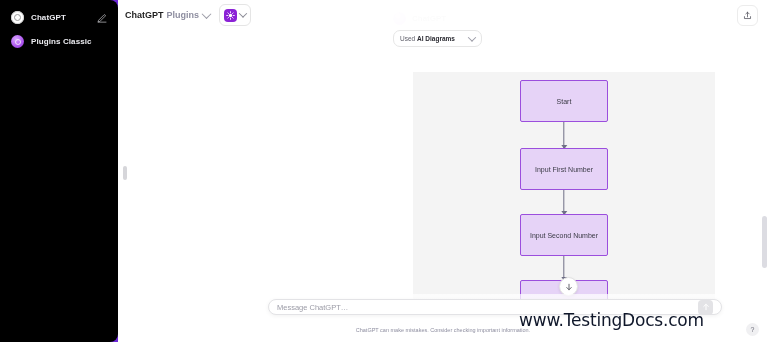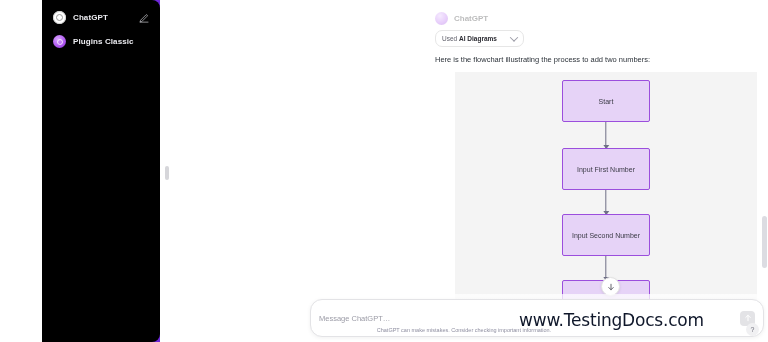--- a/index.html
+++ b/index.html
@@ -17,21 +17,20 @@
     color: #2d333a;
   }
 
   
   #app {
     position: absolute;
     inset: 0;
     background: #6d28d9;
     display: flex;
     overflow: hidden;
-    margin-left: 42px;
   }
 
   
   #sidebar {
     width: 118px;
     height: 342px;
     background: #000000;
     border-radius: 0 8px 8px 0;
     flex: 0 0 118px;
     padding: 7px 0 0 0;
@@ -318,21 +317,21 @@
     left: 0; right: 0; bottom: 0;
     height: 48px;
     background: linear-gradient(to bottom, rgba(255,255,255,.70) 0%, #ffffff 38%);
     z-index: 5;
   }
   #composer {
     position: absolute;
     left: 150px;
     top: 5px;
     width: 454px;
-    height: 38px;
+    height: 16px;
     background: #fff;
     border: 1px solid #e3e3e6;
     border-radius: 12px;
     box-shadow: 0 1px 4px rgba(0,0,0,.06);
     display: flex;
     align-items: center;
     padding: 0 8px;
     box-sizing: border-box;
   }
   #composer-input {
@@ -450,21 +449,20 @@
         <div id="msg-head">
           <span id="msg-avatar"></span>
           <span id="msg-author">ChatGPT</span>
         </div>
 
         <div id="plugin-used">
           <span class="txt"><span>Used </span><b>AI Diagrams</b></span>
           <span class="used-chev"></span>
         </div>
 
-        <div id="msg-text">Here is the flowchart illustrating the process to add two numbers:</div>
       </div>
 
       <div id="diagram">
 
         <div class="node" style="top:8px">Start</div>
         <div class="arrow" style="top:50px;  height:26px"></div>
 
         <div class="node" style="top:76px">Input First Number</div>
         <div class="arrow" style="top:118px; height:24px"></div>
 
@@ -474,20 +472,45 @@
         <div class="node" style="top:208px">Add Numbers</div>
       </div>
 
       <div id="scroll-down">
         <svg width="8" height="8" viewBox="0 0 16 16" fill="none">
           <path d="M8 2.5v11M3.5 9 8 13.5 12.5 9" stroke="#55555f" stroke-width="1.8" stroke-linecap="round" stroke-linejoin="round"></path>
         </svg>
       </div>
     </div>
 
+    <header id="topbar">
+      <div id="brand">
+        <span>ChatGPT</span><span class="sub">Plugins</span><span class="chev"></span>
+      </div>
+
+      <div id="plugin-chip">
+        <span class="plugin-badge">
+          <svg width="9" height="9" viewBox="0 0 16 16">
+            <circle cx="8" cy="8" r="3.1" fill="#ffffff"></circle>
+            <g stroke="#ffffff" stroke-width="1.5" stroke-linecap="round">
+              <path d="M8 1.2v1.8M8 13v1.8M1.2 8h1.8M13 8h1.8"></path>
+              <path d="M3.3 3.3l1.3 1.3M11.4 11.4l1.3 1.3M12.7 3.3l-1.3 1.3M4.6 11.4l-1.3 1.3"></path>
+            </g>
+          </svg>
+        </span>
+        <span class="chip-chev"></span>
+      </div>
+
+      <div id="share-btn">
+        <svg width="9" height="9" viewBox="0 0 16 16" fill="none">
+          <path d="M8 10.5V2.2M5 5.2 8 2.2l3 3" stroke="#4a4a55" stroke-width="1.3" stroke-linecap="round" stroke-linejoin="round"></path>
+          <path d="M2.6 10v3.4h10.8V10" stroke="#4a4a55" stroke-width="1.3" stroke-linecap="round" stroke-linejoin="round"></path>
+        </svg>
+      </div>
+    </header>
 
     <div id="composer-wrap">
       <div id="composer">
         <input id="composer-input" type="text" placeholder="Message ChatGPT…" style="">
         <span id="send-btn">
           <svg width="8" height="8" viewBox="0 0 16 16" fill="none">
             <path d="M8 13.5v-11M3.5 7 8 2.5 12.5 7" stroke="#ffffff" stroke-width="2" stroke-linecap="round" stroke-linejoin="round"></path>
           </svg>
         </span>
       </div>

